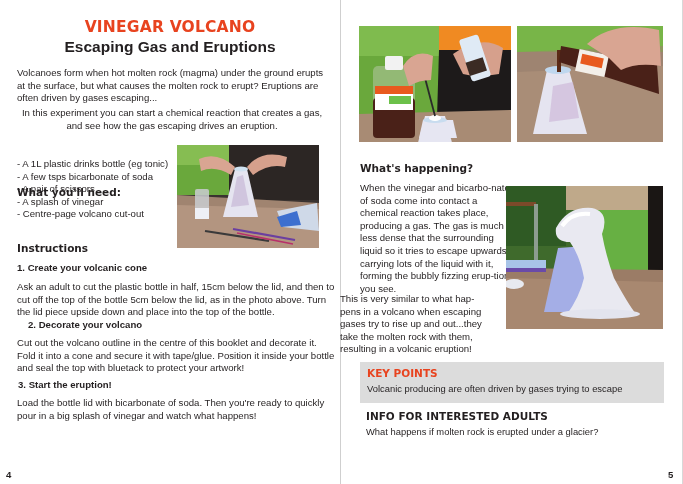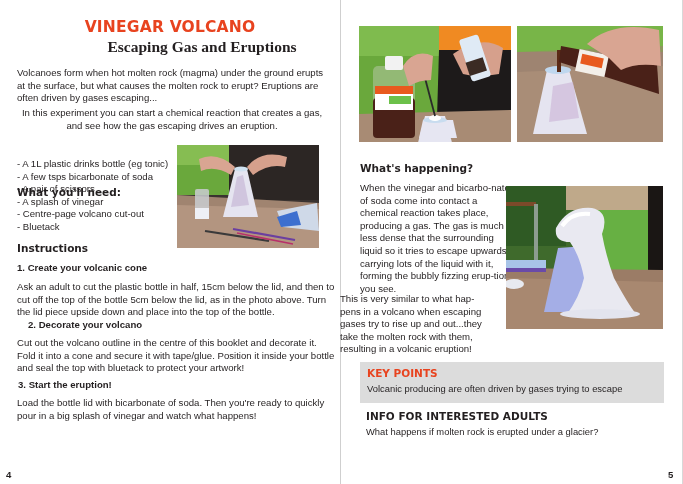--- a/index.html
+++ b/index.html
@@ -16,22 +16,22 @@
 
   .abs { position: absolute; }
 
   .title-main {
     left: 0; width: 340px; top: 18px; text-align: center;
     font-family: "DejaVu Sans", sans-serif; font-weight: bold;
     font-size: 15.5px; letter-spacing: 0.2px; color: #e8431f;
   }
   .title-sub {
     left: 0; width: 340px; top: 38px; text-align: center;
-    font-family: Liberation Serif, serif; font-weight: bold;
-    font-size: 15.5px; color: #231f20; margin-left: 32px;
+    font-family: Liberation Sans, sans-serif; font-weight: bold;
+    font-size: 15.5px; color: #231f20;
   }
   .para {
     font-size: 9.6px; line-height: 12.6px; color: #231f20;
   }
   .intro1 { left: 17px; top: 67px; width: 310px; }
   .intro2 { left: 17px; top: 107px; width: 310px; text-align: center; }
 
   .h-bold {
     font-family: "DejaVu Sans", sans-serif; font-weight: bold;
     font-size: 10.5px; color: #231f20;
@@ -95,21 +95,20 @@
   <p class="abs para intro1">Volcanoes form when hot molten rock (magma) under the ground erupts at the surface, but what causes the molten rock to erupt? Eruptions are often driven by gases escaping...</p>
   <p class="abs para intro2">In this experiment you can start a chemical reaction that creates a gas, and see how the gas escaping drives an eruption.</p>
 
   <div class="abs h-bold needs-title">What you'll need:</div>
   <ul class="abs needs-list">
     <li>- A 1L plastic drinks bottle (eg tonic)</li>
     <li>- A few tsps bicarbonate of soda</li>
     <li>- A pair of scissors</li>
     <li>- A splash of vinegar</li>
     <li>- Centre-page volcano cut-out</li>
-    <li>- Bluetack</li>
   </ul>
 
   <div class="photo photo-cone" title="Hands placing the bottle lid into a paper volcano cone on a table">
     <svg viewBox="0 0 142 103" preserveAspectRatio="none">
       <rect x="0" y="0" width="142" height="103" fill="#3a3330"></rect>
       <rect x="0" y="0" width="52" height="50" fill="#6aa83c"></rect>
       <rect x="0" y="0" width="52" height="20" fill="#86bd52"></rect>
       <rect x="52" y="0" width="90" height="55" fill="#2c2624"></rect>
       <polygon points="0,50 142,58 142,103 0,103" fill="#a08470"></polygon>
       <polygon points="0,60 142,64 142,103 0,103" fill="#b39580"></polygon>

